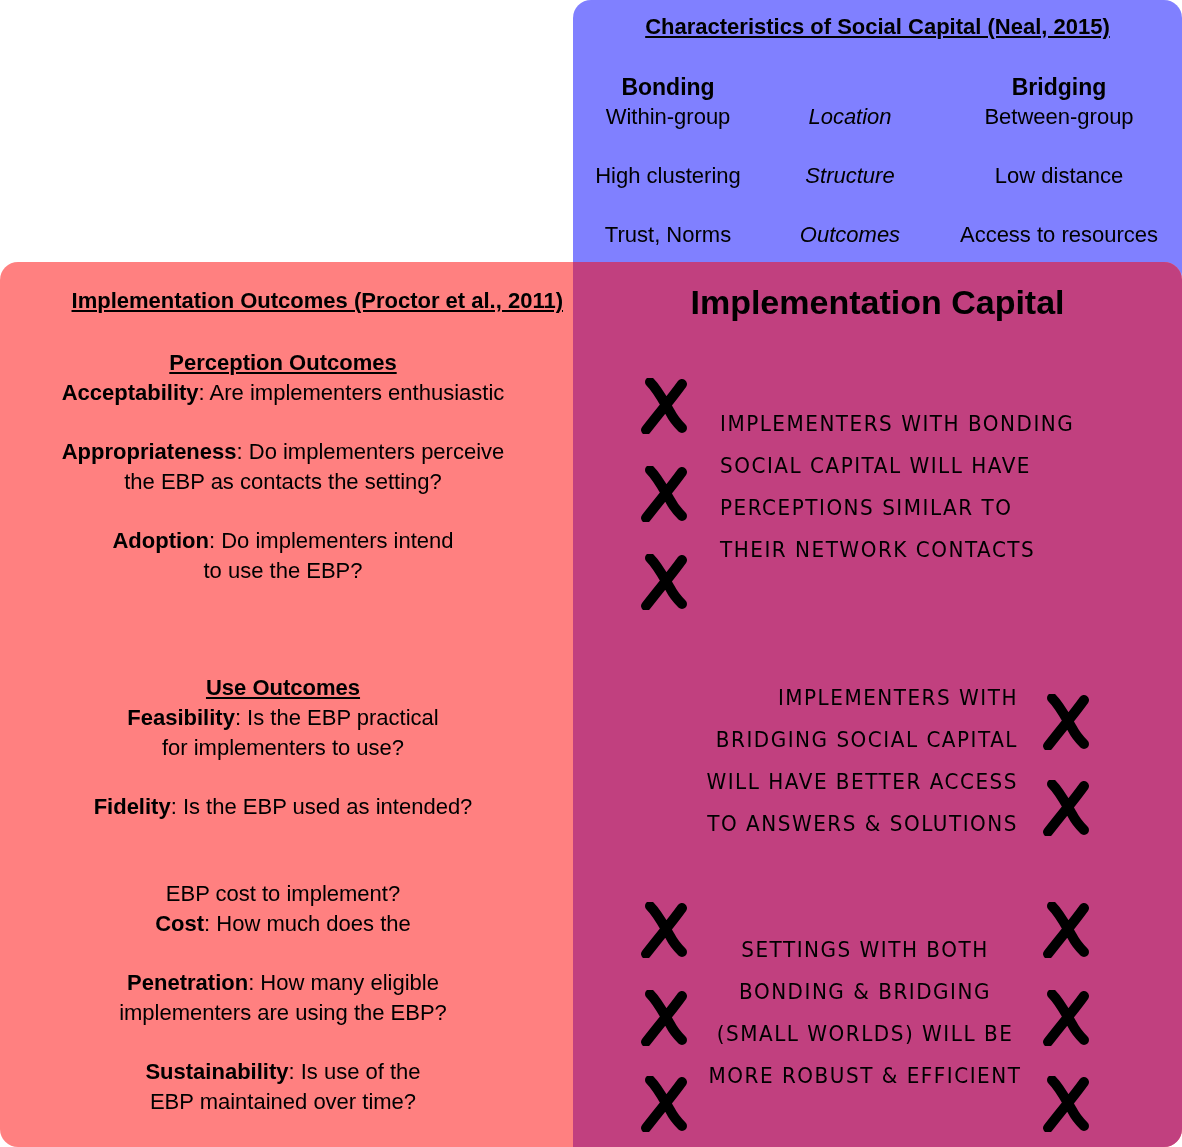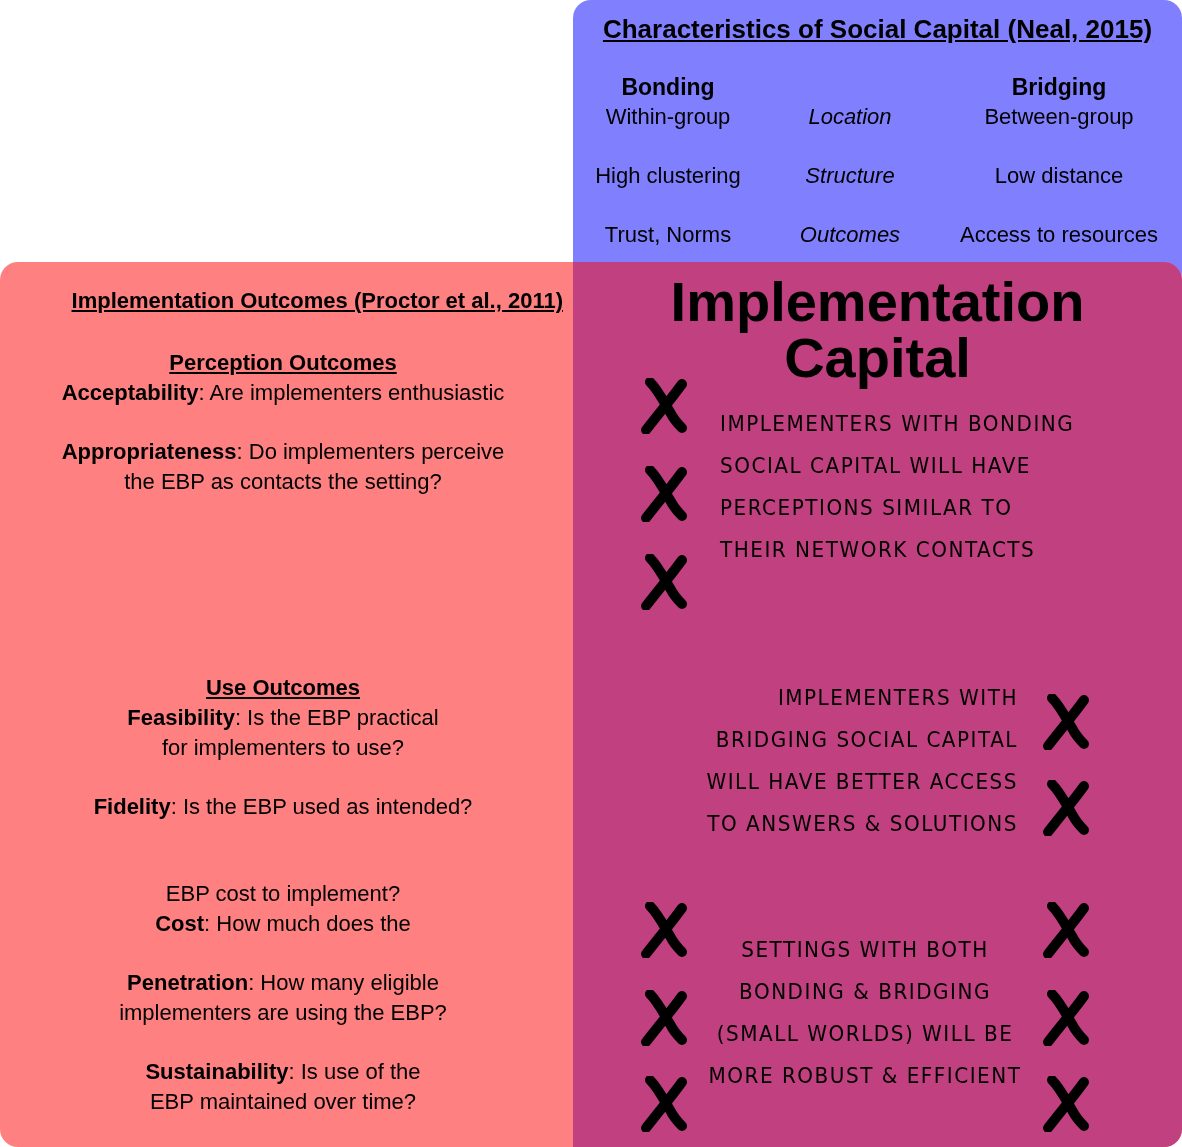--- a/index.html
+++ b/index.html
@@ -17,38 +17,38 @@
       position: absolute; left: 0; top: 262px; width: 1182px; height: 885px;
       background: #FF8080; border-radius: 18px;
     }
     .overlap-box {
       position: absolute; left: 573px; top: 262px; width: 609px; height: 885px;
       background: #C1407F; border-radius: 0 18px 18px 0;
     }
     .abs { position: absolute; }
     .blue-title {
       left: 573px; width: 609px; top: 14px; text-align: center;
-      font-weight: bold; font-size: 26px; text-decoration: underline;
+      font-weight: bold; font-size: 22px; text-decoration: underline;
     }
     .sc-col { text-align: center; font-size: 22px; line-height: 30px; }
     .sc-head { font-weight: bold; font-size: 23px; }
     .sc-mid { font-style: italic; }
     .left-title {
       left: 0; width: 563px; top: 288px; text-align: right;
       font-weight: bold; font-size: 22px; text-decoration: underline;
     }
     .left-col {
       position: absolute; right: 619px; text-align: center;
       font-size: 22px; line-height: 30px; width: 560px;
     }
     .section-head { font-weight: bold; text-decoration: underline; }
     .term { font-weight: bold; }
     .ic-title {
       left: 573px; width: 609px; top: 274px; text-align: center;
-      font-weight: bold; font-size: 56px; line-height: 56px;
+      font-weight: bold; font-size: 34px; line-height: 56px;
     }
     .hand {
       font-family: "DejaVu Sans", sans-serif;
       font-size: 20px; letter-spacing: 1.5px; line-height: 40px;
       text-transform: uppercase; font-weight: normal;
       transform: scaleY(1.05);
     }
     .xmark { position: absolute; width: 48px; height: 56px; }
   </style>
 </head>
@@ -92,20 +92,24 @@
   <div class="section-head">Perception Outcomes</div>
   <div>
     <div><span class="term">Acceptability</span><span>: Are implementers enthusiastic</span></div>
   </div>
   <div style="height:29px"></div>
   <div>
     <div><span class="term">Appropriateness</span><span>: Do implementers perceive</span></div>
     <div>the EBP as contacts the setting?</div>
   </div>
   <div style="height:29px"></div>
+  <div>
+    <div><span class="term">Adoption</span><span>: Do implementers intend</span></div>
+    <div>to use the EBP?</div>
+  </div>
 </div>
 
 <div class="left-col" style="top:673px;">
   <div class="section-head">Use Outcomes</div>
   <div>
     <div><span class="term">Feasibility</span><span>: Is the EBP practical</span></div>
     <div>for implementers to use?</div>
   </div>
   <div style="height:29px"></div>
   <div>

